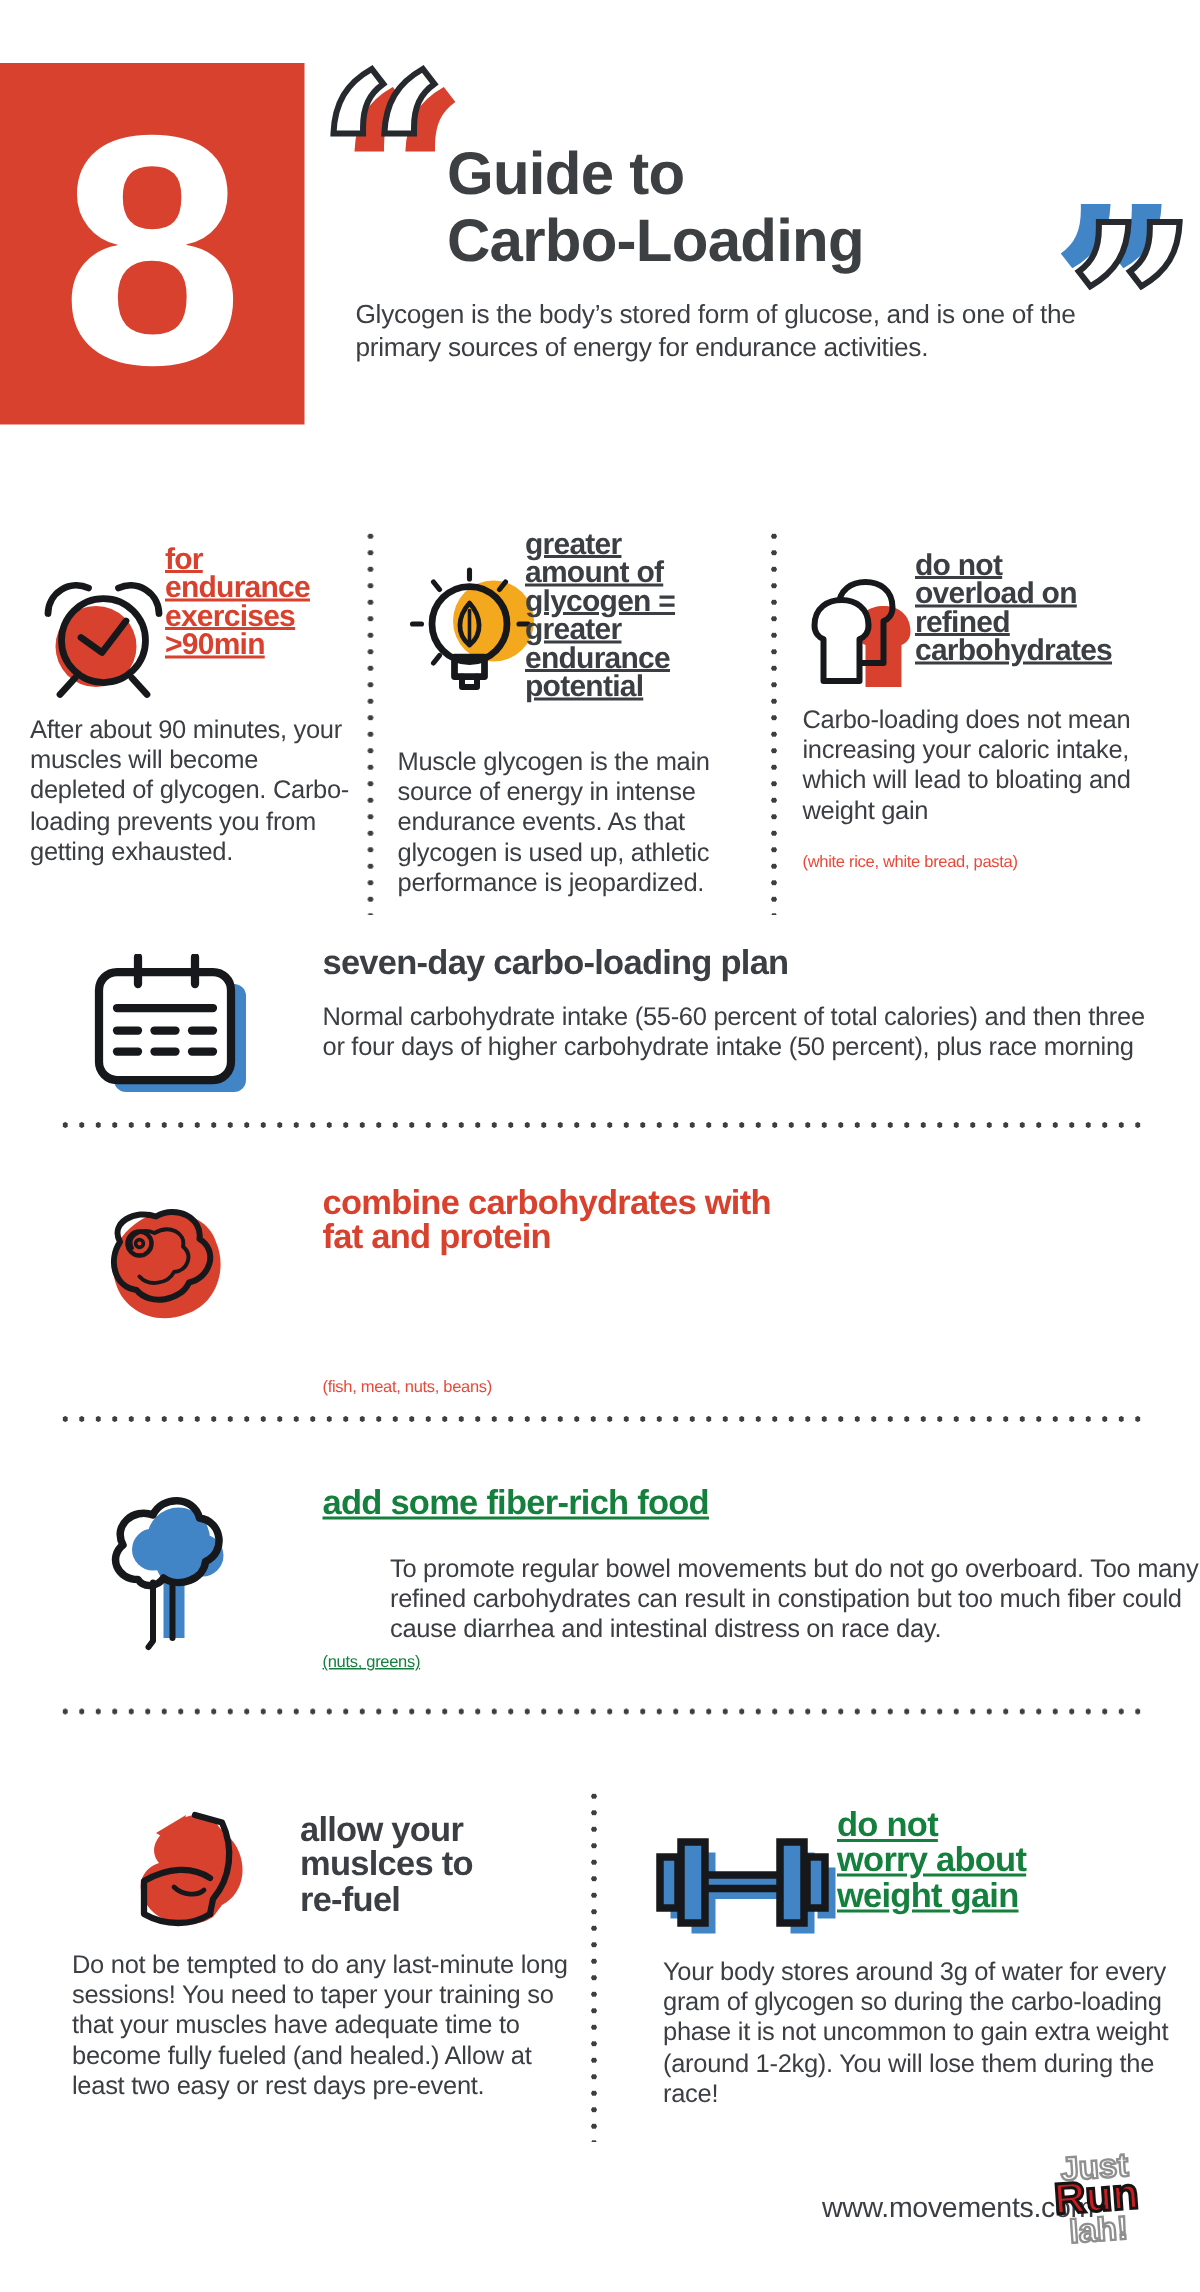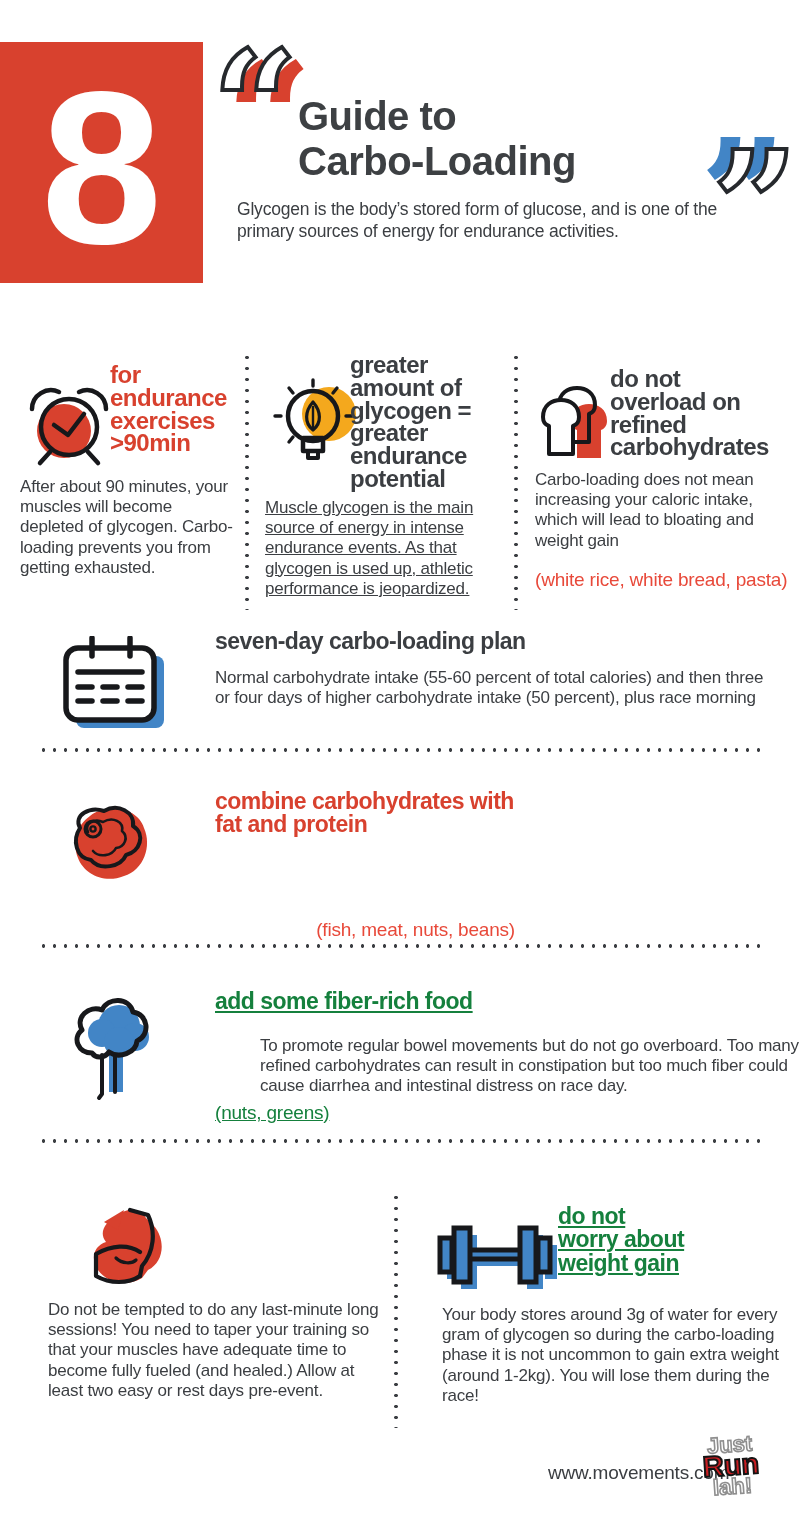--- a/index.html
+++ b/index.html
@@ -19,29 +19,29 @@
   .quote .back{position:absolute;}
   .quote .front{position:relative;color:#fff;-webkit-text-stroke:4px #26292d;}
   .quote-open{left:212px;top:30px;}
   .quote-open .back{left:14px;top:12px;color:#d8412e;}
   .quote-close{left:700px;top:118px;}
   .quote-close .back{left:0;top:0;color:#4285c6;}
   .quote-close .front{left:12px;top:12px;}
 
   
   .h{font-weight:bold;letter-spacing:-0.5px;white-space:pre-line;}
-  .h-col{font-size:24px;line-height:0.95;}
+  .h-col{font-size:20px;line-height:0.95;text-decoration:underline;}
   .h-sec{font-size:23px;line-height:1.02;}
   .c-red{color:#d8412e;}
   .c-dark{color:#3b3e42;}
   .c-blue{color:#15803d;text-decoration:underline;}
   .c-note-red{color:#e8493a;}
 
   .body-text{font-size:17px;line-height:1.19;letter-spacing:-0.2px;color:#3b3e42;}
-  .note{font-size:19px;letter-spacing:-0.2px;}
+  .note{font-size:11px;letter-spacing:-0.2px;}
 
   
   .dotted-h{height:4px;background-image:radial-gradient(circle,#3b3e42 1.7px,transparent 1.9px);
             background-size:11px 4px;background-repeat:repeat-x;}
   .dotted-v{width:4px;background-image:radial-gradient(circle,#3b3e42 1.7px,transparent 1.9px);
             background-size:4px 11px;background-repeat:repeat-y;}
 
   
   .site{left:548px;top:1462px;font-size:19px;letter-spacing:-0.2px;color:#3b3e42;}
   .logo{left:696px;top:1436px;width:70px;text-align:center;transform:rotate(-4deg);}
@@ -108,21 +108,21 @@
       <line x1="78" y1="40" x2="84" y2="40" class="stroke" stroke-width="3.4"></line>
       <line x1="21" y1="66" x2="25" y2="61" class="stroke" stroke-width="3.4"></line>
     </svg>
   </div>
   <div class="abs h h-col c-dark" style="left:350px;top:354px;width:165px;">greater
 amount of
 glycogen =
 greater
 endurance
 potential</div>
-  <div class="abs body-text" style="left:265px;top:498px;width:245px;text-decoration:underline;">Muscle glycogen is the main source of energy in intense endurance events. As that glycogen is used up, athletic performance is jeopardized.</div>
+  <div class="abs body-text" style="left:265px;top:498px;width:245px;">Muscle glycogen is the main source of energy in intense endurance events. As that glycogen is used up, athletic performance is jeopardized.</div>
 
   <div class="abs dotted-v" style="left:514px;top:352px;height:258px;"></div>
 
   <div class="abs" style="left:538px;top:385px;">
     <svg width="84" height="80" viewBox="0 0 84 80">
       <g transform="translate(28,16)">
         <path d="M5 20 C5 8 14 3 23 3 C32 3 41 8 41 20 C41 25 38 28 35 29 L35 57 L11 57 L11 29 C8 28 5 25 5 20 Z" fill="#d8412e"></path>
       </g>
       <g transform="translate(16,0)">
         <path d="M5 20 C5 8 14 3 23 3 C32 3 41 8 41 20 C41 25 38 28 35 29 L35 57 L11 57 L11 29 C8 28 5 25 5 20 Z" fill="#d8412e" class="stroke" stroke="#17181b" stroke-width="4"></path>
@@ -163,21 +163,21 @@
     <svg width="102" height="96" viewBox="0 0 102 96">
       <path d="M32 18 C50 4 80 10 86 30 C94 48 86 72 66 78 C46 86 26 76 20 60 C14 44 18 28 32 18 Z" fill="#d8412e"></path>
       <path d="M22 30 C15 17 32 8 46 13 C60 5 77 14 75 28 C88 36 82 54 68 57 C63 69 42 73 33 62 C18 60 14 42 22 30 Z" class="stroke" stroke-width="4"></path>
       <path d="M30 34 C26 26 36 20 45 24 C55 18 66 24 64 33 C71 39 67 49 58 50 C54 58 41 60 35 53" class="stroke" stroke-width="2.6"></path>
       <circle cx="35" cy="31" r="8" class="stroke" stroke-width="3"></circle>
       <circle cx="35" cy="31" r="2.6" class="stroke" stroke-width="2.4"></circle>
     </svg>
   </div>
   <div class="abs h h-sec c-red" style="left:215px;top:790px;width:460px;">combine carbohydrates with
 fat and protein</div>
-  <div class="abs note c-note-red" style="left:215px;top:919px;width:300px;text-align:right;">(fish, meat, nuts, beans)</div>
+  <div class="abs note c-note-red" style="left:215px;top:919px;width:300px;">(fish, meat, nuts, beans)</div>
 
   <div class="abs dotted-h" style="left:38px;top:944px;width:724px;"></div>
 
   <div class="abs" style="left:62px;top:990px;">
     <svg width="100" height="115" viewBox="0 0 100 115">
       <g transform="translate(9,0)" fill="#4285c6">
         <circle cx="48" cy="36" r="21"></circle>
         <circle cx="31" cy="43" r="14"></circle>
         <circle cx="64" cy="47" r="14"></circle>
         <circle cx="48" cy="52" r="15"></circle>
@@ -196,20 +196,23 @@
 
   <div class="abs" style="left:80px;top:1200px;">
     <svg width="104" height="104" viewBox="0 0 104 104">
       <path d="M36 16 C48 6 62 10 66 18 L74 26 C86 40 84 62 68 70 L62 78 C46 88 26 82 18 70 C10 58 14 46 26 42 C18 32 26 22 36 16 Z" fill="#d8412e"></path>
       <path d="M24 22 L44 10 L38 30 Z" fill="#d8412e"></path>
       <path d="M50 10 L68 15 C76 32 74 52 62 66 L60 76" class="stroke" stroke-width="4.2"></path>
       <path d="M60 52 C48 44 32 45 16 54 L16 76 C30 84 48 84 60 76" class="stroke" stroke-width="4.2"></path>
       <path d="M36 58 C42 64 52 64 56 60" class="stroke" stroke-width="3.2"></path>
     </svg>
   </div>
+  <div class="abs h h-sec c-dark" style="left:200px;top:1208px;width:180px;">allow your
+muslces to
+re-fuel</div>
   <div class="abs body-text" style="left:48px;top:1300px;width:342px;">Do not be tempted to do any last-minute long sessions! You need to taper your training so that your muscles have adequate time to become fully fueled (and healed.) Allow at least two easy or rest days pre-event.</div>
 
   <div class="abs dotted-v" style="left:394px;top:1192px;height:236px;"></div>
 
   <div class="abs" style="left:434px;top:1222px;">
     <svg width="126" height="74" viewBox="0 0 126 74">
       <g transform="translate(7,7)" fill="#4285c6">
         <rect x="30" y="28" width="62" height="9"></rect>
         <rect x="20" y="6" width="16" height="54"></rect>
         <rect x="86" y="6" width="16" height="54"></rect>

